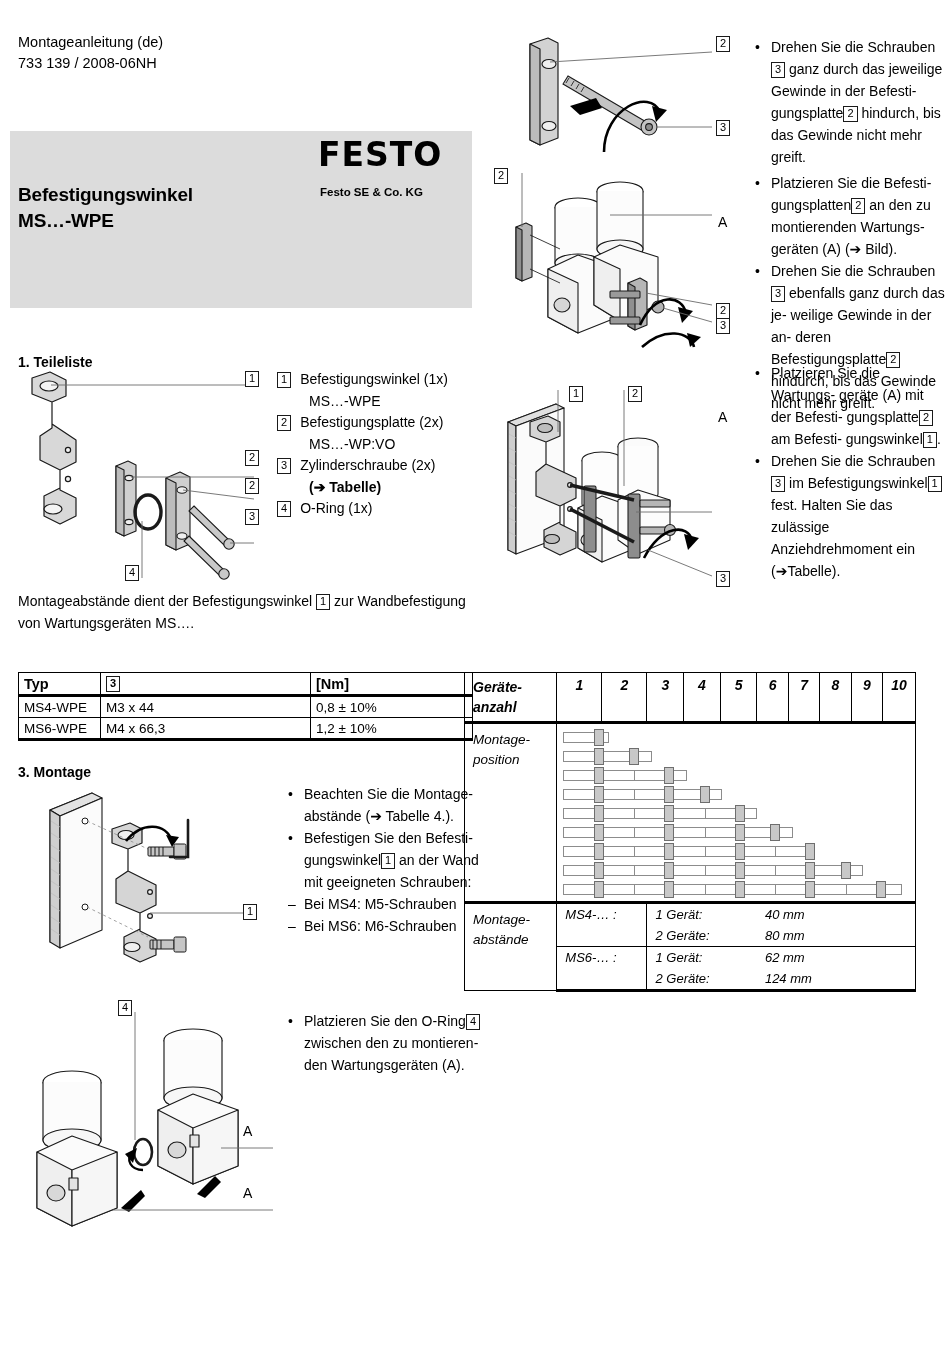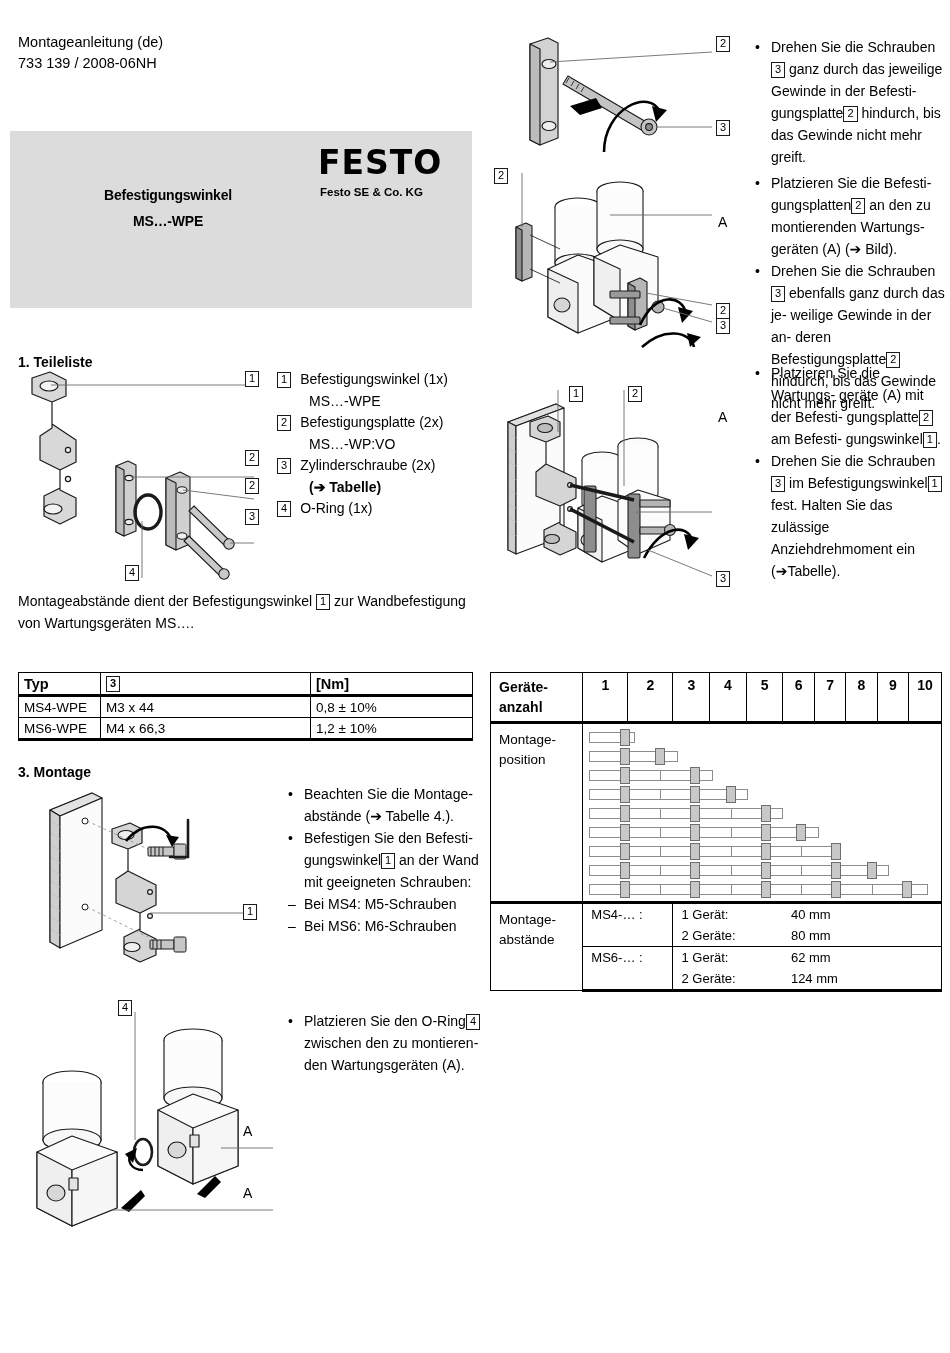--- a/index.html
+++ b/index.html
@@ -35,26 +35,25 @@
 
   
   #doc-meta { left:18px; top:32px; line-height:21px; font-size:14.5px; }
 
   #title-band {
     left:10px; top:131px; width:462px; height:177px;
     background:#dcdcdc;
   }
   #product-title {
     left:18px; top:182px; width:300px;
-    font-size:14px; font-weight:bold; line-height:26px;
+    font-size:19px; font-weight:bold; line-height:26px;
     letter-spacing:-0.2px;
-    text-align:center;
   }
   #festo-logo {
-    left:318px; top:143px;
+    left:318px; top:135px;
     font-size:33px; font-weight:bold; letter-spacing:1px;
     font-family:"DejaVu Sans", sans-serif;
   }
   #festo-company { left:320px; top:186px; font-size:11.5px; font-weight:bold; }
   #festo-address { left:320px; top:214px; font-size:11.5px; line-height:16px; }
 
   
   .sec-head { font-size:14px; font-weight:bold; }
   #sec1-head { left:18px; top:354px; }
   #sec2-head { left:18px; top:650px; }
@@ -117,22 +116,22 @@
   #rb-A1  { left:718px; top:214px; font-size:14px; }
   #rb-1c { left:569px; top:386px; }
   #rb-2d { left:628px; top:386px; }
   #rb-A2  { left:718px; top:409px; font-size:14px; }
   #rb-3c { left:716px; top:571px; }
 
   #rb-Ab1 { left:243px; top:1123px; font-size:14px; }
   #rb-Ab2 { left:243px; top:1185px; font-size:14px; }
 
   
-  #table4 { position:absolute; left:490px; top:672px; width:452px;
-            border-collapse:collapse; }
+  #table4 { position:absolute; left:464px; top:672px; width:452px;
+            border-collapse:collapse;font-style:italic; }
   #table4 td, #table4 th {
     border:1px solid #000; padding:0;
     font-size:13px; font-weight:normal; text-align:left;
   }
   #table4 .hdr-label { font-weight:bold; font-size:14px; padding:4px 8px; line-height:20px; vertical-align:top; }
   #table4 .hdr-num  { font-weight:bold; font-size:14px; text-align:center; width:36px; vertical-align:top; padding-top:4px; }
   #table4 thead tr th { border-bottom:3px solid #000; border-top:1.5px solid #000; }
   #table4 .rowlabel { font-size:13.5px; padding:6px 8px; vertical-align:top; line-height:20px; width:96px; }
   #table4 .diagcell { padding:0; position:relative; height:180px; }
   #table4 tfoot td { font-size:13px; padding:3px 8px; height:21px; }

